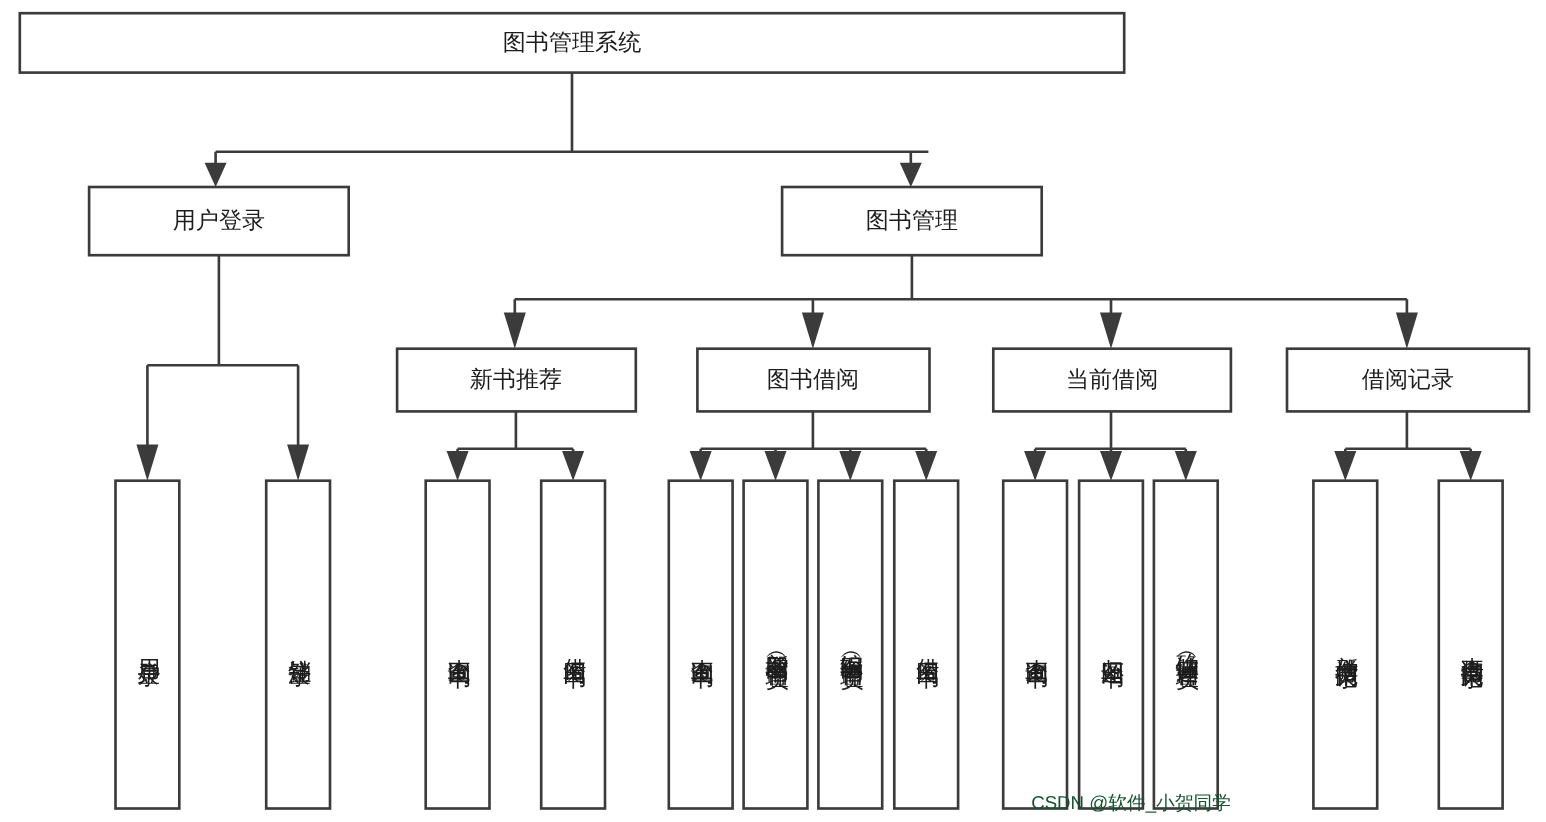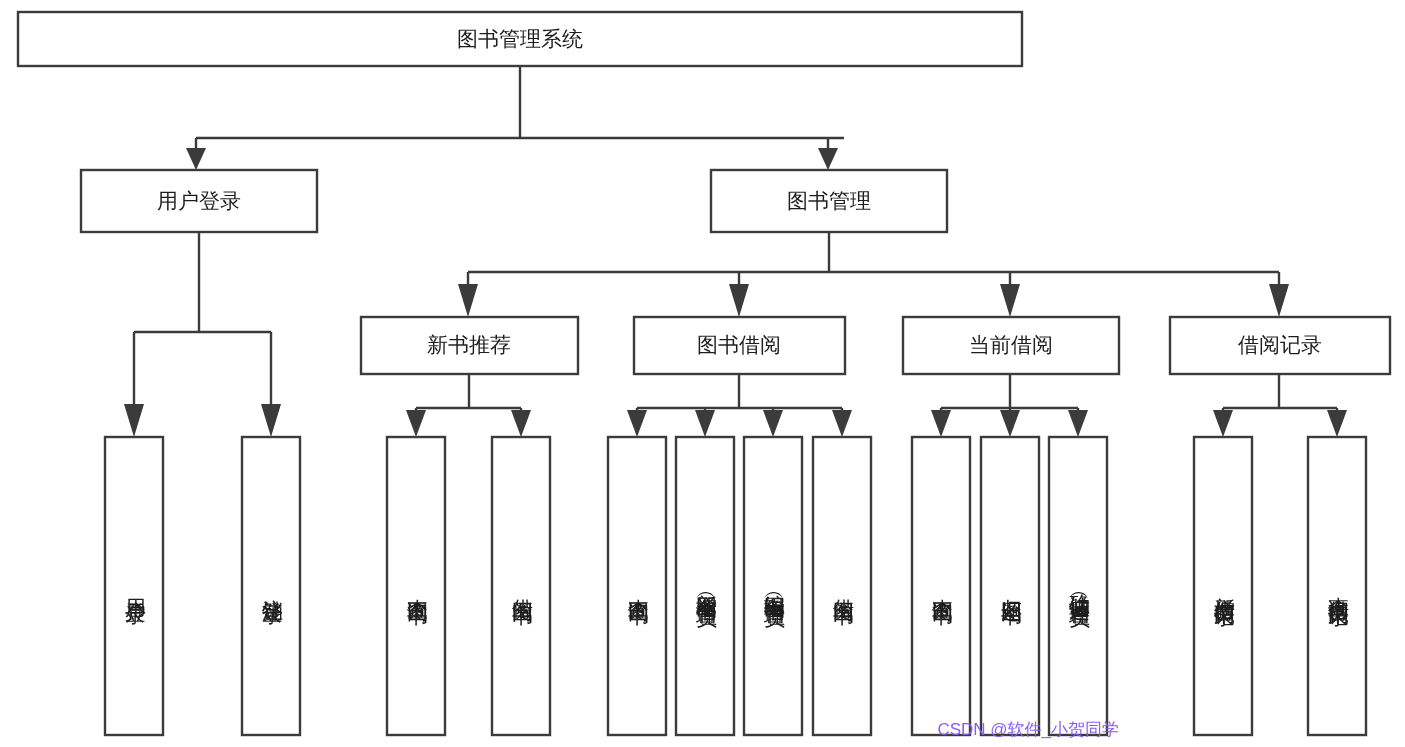--- a/index.html
+++ b/index.html
@@ -58,21 +58,21 @@
     dominant-baseline: middle;
     writing-mode: vertical-rl;
     letter-spacing: 2px;
   }
   .watermark-text {
     position: absolute;
     right: 8px;
     bottom: 6px;
     font-family: "Liberation Sans", "DejaVu Sans", sans-serif;
     font-size: 17px;
-    color: #8b5cf6;
+    color: #14532d;
     white-space: nowrap;
     user-select: none;
   }
 </style>
 </head>
 <body>
 
 <div id="diagram-root">
 
   <svg class="diagram-canvas" viewBox="0 0 1405 747" xmlns="http://www.w3.org/2000/svg">

